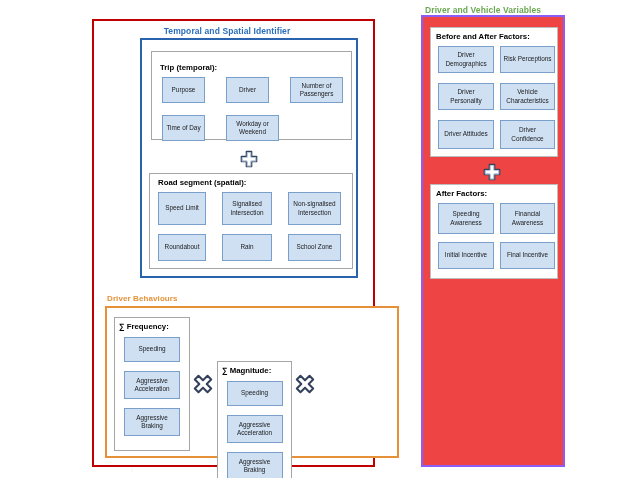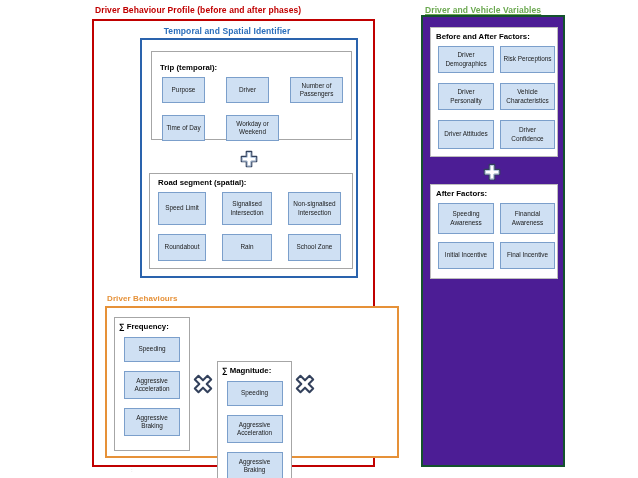--- a/index.html
+++ b/index.html
@@ -8,27 +8,27 @@
     position:relative; width:638px; height:478px; background:#ffffff;
     font-family:"Liberation Sans", sans-serif; color:#111; overflow:hidden;
   }
   .abs { position:absolute; }
 
   
   .sec-title { font-weight:bold; font-size:8.5px; letter-spacing:.1px; }
   .t-red    { color:#c00000; }
   .t-blue   { color:#2a6ebb; }
   .t-orange { color:#e69138; }
-  .t-green  { color:#6aa84f;text-decoration:underline; }
+  .t-green  { color:#6aa84f; }
 
   
   .frame-red    { border:2px solid #c00000; background:#ffffff; }
   .frame-blue   { border:2px solid #2a63ad; background:#ffffff; }
   .frame-orange { border:2px solid #e69138; background:#ffffff; }
-  .frame-green  { border:2px solid #14532d; background:#4c1d95; }
+  .frame-green  { border:2px solid #8b5cf6; background:#ef4444; }
 
   
   .panel { border:1px solid #a6a6a6; background:#ffffff; }
   .panel-light { border:1px solid #bdbdbd; background:#ffffff; }
   .panel-h { font-weight:bold; font-size:7.8px; color:#000; }
 
   
   .bbox {
     background:#cfe0f3; border:1px solid #7b9fcb;
     display:flex; align-items:center; justify-content:center;
@@ -39,21 +39,20 @@
   .row { display:flex; }
   .icon { display:block; }
   .page-num { font-size:13px; color:#3b3b3b;margin-top:41px; }
   .stray { font-size:6px; color:#c9c9c9; }
 </style>
 </head>
 <body>
 
 <div class="stage">
 
-  <div class="abs sec-title t-red" style="left:95px; top:5px;">Driver Behaviour Profile (before and after phases)</div>
 
   <div class="abs frame-red" style="left:92px; top:19px; width:283px; height:448px;">
 
     <div class="abs sec-title t-blue" style="left:48px; top:5px; width:170px; text-align:center;">Temporal and Spatial Identifier</div>
 
     <div class="abs frame-blue" style="left:46px; top:17px; width:218px; height:240px;">
 
       <div class="abs panel" style="left:9px; top:11px; width:201px; height:89px; padding:11px 0 0 8px;">
         <div class="panel-h">Trip (temporal):</div>
         <div class="row" style="margin:5px 0 0 2px; gap:21px;">

